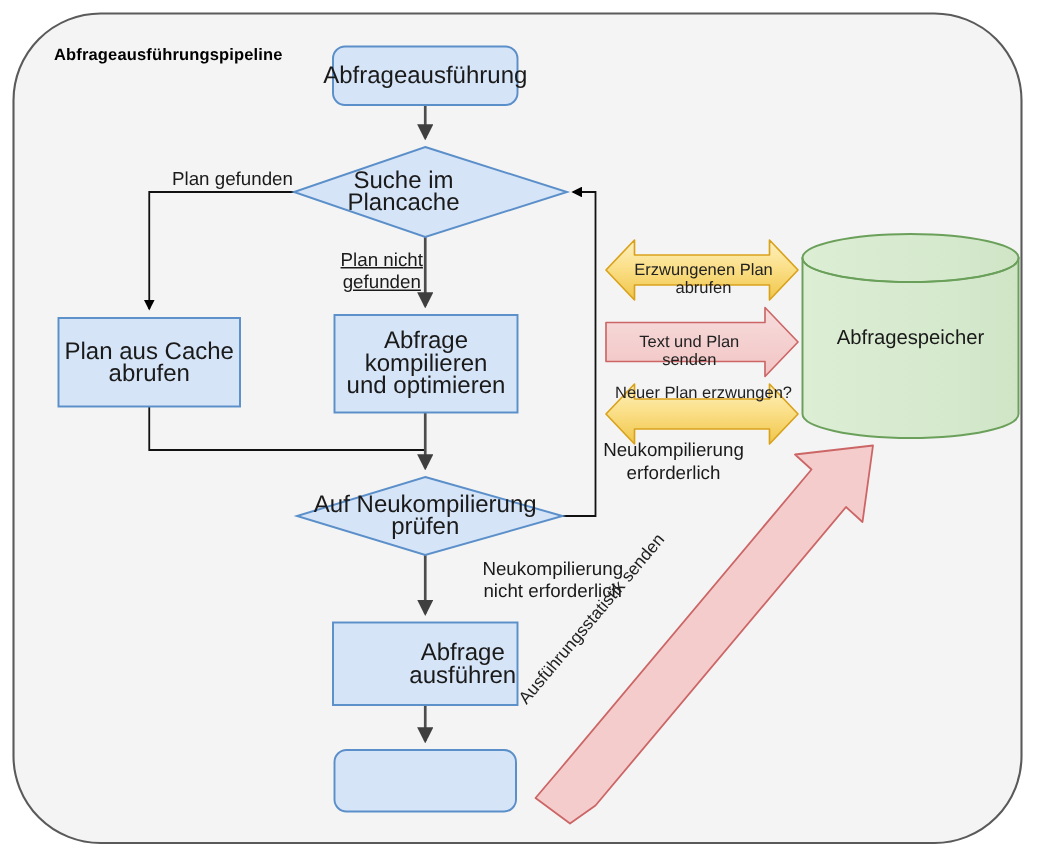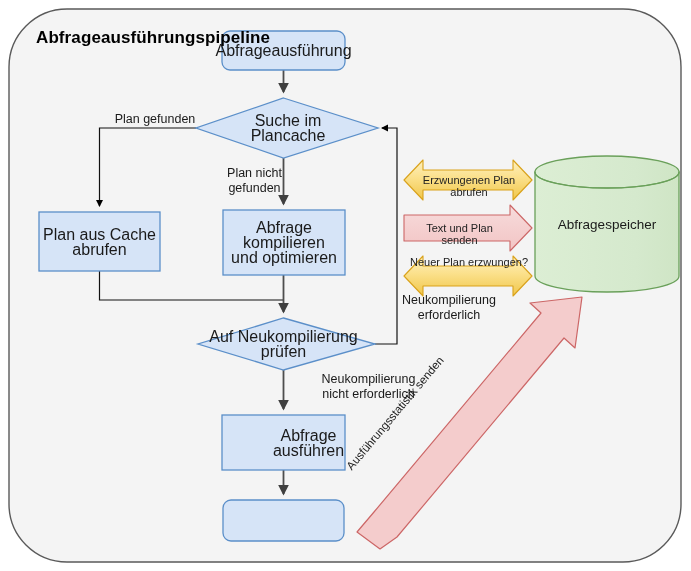--- a/index.html
+++ b/index.html
@@ -42,21 +42,21 @@
   .edge-label {
     font-size: 12.5px;
     line-height: 15px;
   }
   .arrow-label {
     font-size: 11px;
     line-height: 12px;
     color: #222222;
   }
   .pipeline-title {
-    font-size: 17px;
+    font-size: 11px;
     font-weight: bold;
     color: #000000;
     letter-spacing: 0.1px;
   }
   .cyl-label {
     font-size: 13.5px;
   }
   .diag-label {
     font-size: 11.5px;
     transform-origin: center center;
@@ -138,41 +138,41 @@
 
     <g>
       <polygon points="357,532 374,512 541,313 530,303 582,297 575,348 564,338 397,537 380,549" fill="#f4cccc" stroke="#cc6666" stroke-width="1.2" stroke-linejoin="round"></polygon>
     </g>
   </svg>
 
   <div class="txt pipeline-title" style="left:36px; top:30px; text-align:left; width:230px;">Abfrageausführungspipeline</div>
 
   <div class="txt node-label" style="left:222px; top:31px; width:123px; height:39px;">Abfrageausführung</div>
 
-  <div class="txt node-label" style="left:228px; top:108px; width:120px; height:40px;text-align:center;">Suche im
+  <div class="txt node-label" style="left:209px; top:108px; width:120px; height:40px;text-align:center;">Suche im
 Plancache</div>
 
   <div class="txt node-label" style="left:39px; top:212px; width:121px; height:59px;">Plan aus Cache
 abrufen</div>
 
   <div class="txt node-label" style="left:223px; top:210px; width:122px; height:65px;">Abfrage
 kompilieren
 und optimieren</div>
 
   <div class="txt node-label" style="left:208px; top:324px; width:151px; height:40px;">Auf Neukompilierung
 prüfen</div>
 
   <div class="txt node-label" style="left:222px; top:415px; width:123px; height:55px;padding-left:25px;">Abfrage ausführen</div>
 
 
   <div class="txt node-label cyl-label" style="left:535px; top:213px; width:144px; height:22px;">Abfragespeicher</div>
 
   <div class="txt edge-label" style="left:95px; top:112px; width:120px;">Plan gefunden</div>
 
-  <div class="txt edge-label" style="left:207px; top:166px; width:95px;">Plan nicht
+  <div class="txt edge-label" style="left:207px; top:166px; width:95px;text-decoration:underline;">Plan nicht
 gefunden</div>
 
   <div class="txt edge-label" style="left:392px; top:293px; width:114px;">Neukompilierung
 erforderlich</div>
 
   <div class="txt edge-label" style="left:306px; top:372px; width:125px;">Neukompilierung
 nicht erforderlich</div>
 
   <div class="txt arrow-label" style="left:409px; top:174px; width:120px;">Erzwungenen Plan abrufen</div>
 

